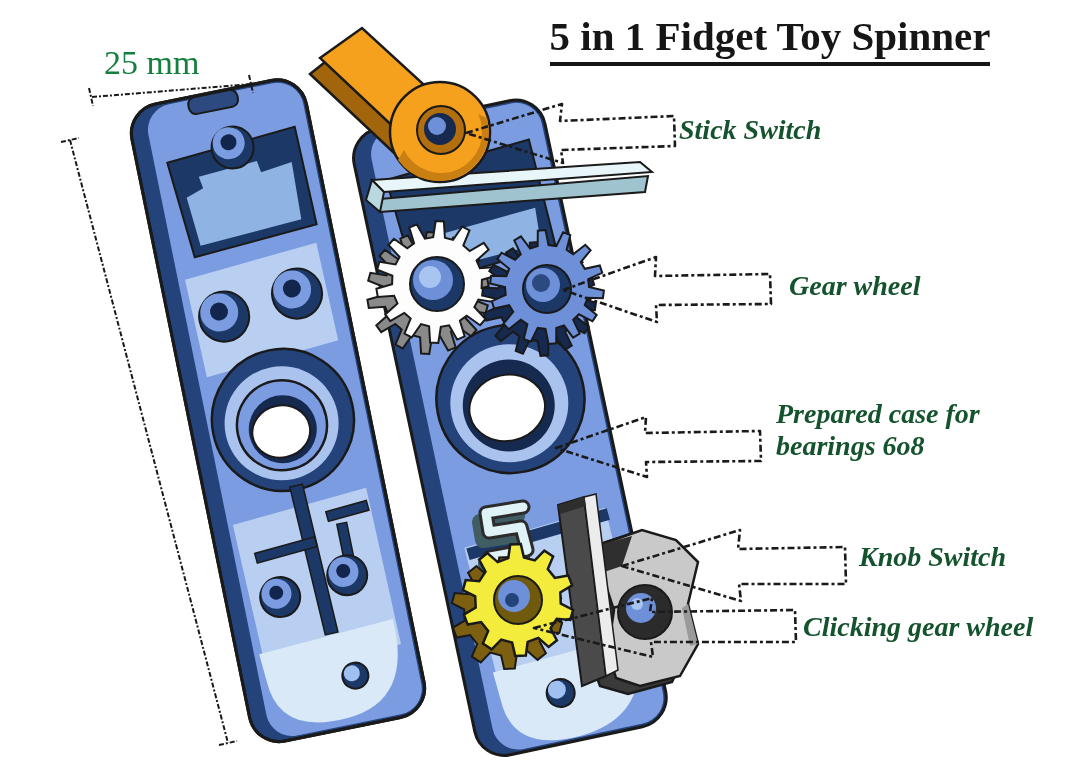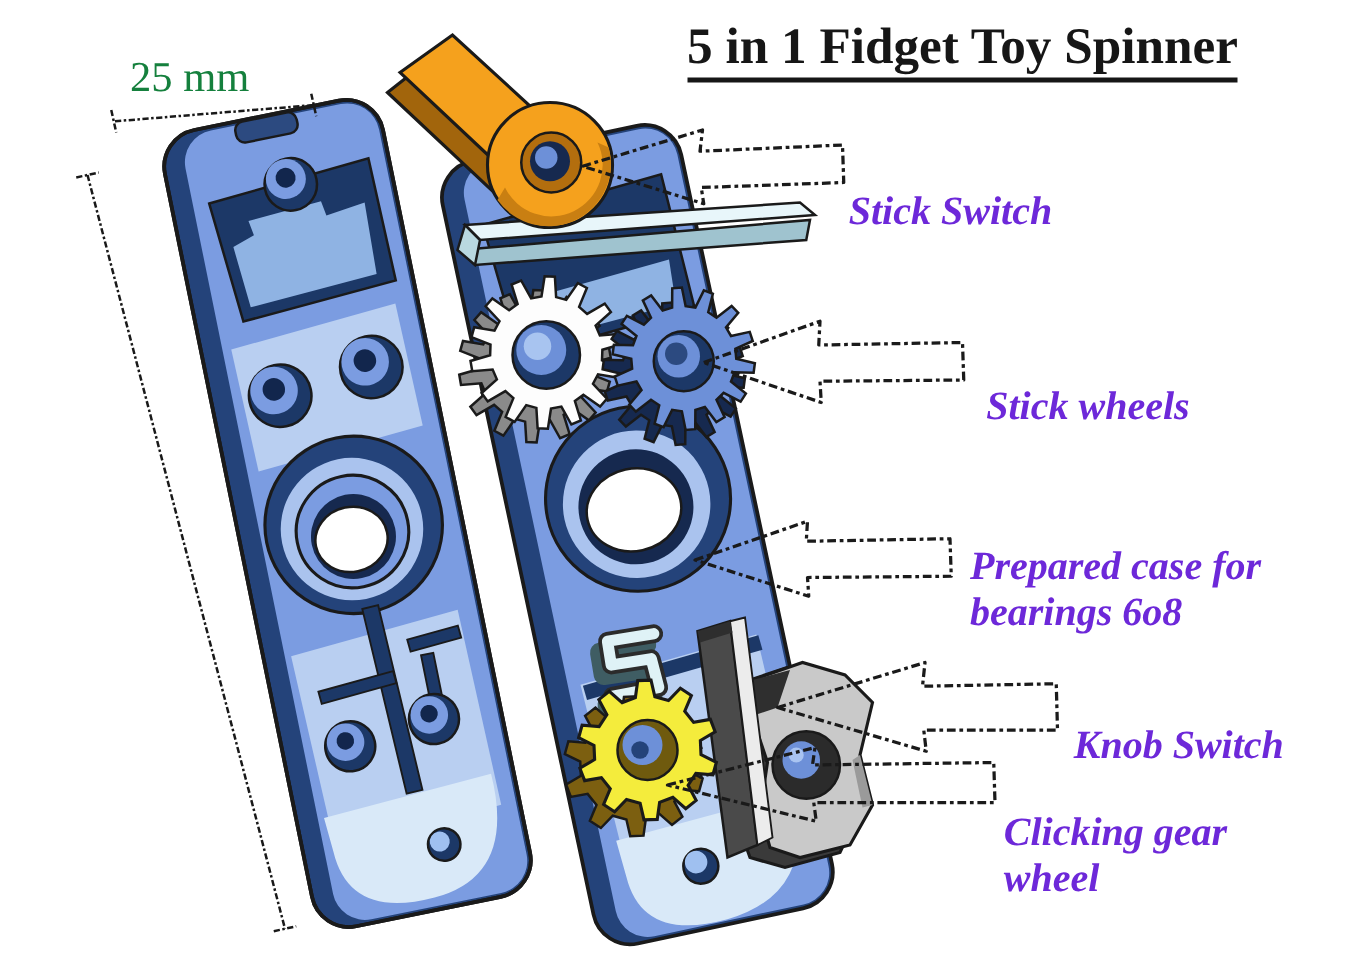--- a/index.html
+++ b/index.html
@@ -6,21 +6,21 @@
   body{
     width:1082px;height:778px;position:relative;
     background:var(--background,#ffffff);
     font-family:"Liberation Serif", serif;
     color:#1b1b1b;
   }
   #stage{position:absolute;left:0;top:0;width:1082px;height:728px;}
   svg{position:absolute;left:0;top:0;}
   .label{
     position:absolute;font-weight:bold;font-style:italic;
-    font-size:32px;line-height:1.16;color:#6d28d9;white-space:pre-line;margin-top:36px;
+    font-size:28px;line-height:1.16;color:#14532d;white-space:pre-line;
   }
   .dim-label{position:absolute;font-size:34px;color:#15803d;}
   #title-wrap{position:absolute;left:458px;top:12px;width:624px;text-align:center;}
   #title-wrap span{
     display:inline-block;font-size:41px;font-weight:bold;color:#161616;
     border-bottom:4px solid #161616;padding-bottom:1px;line-height:1.2;
   }
   
   .ol{stroke:var(--outline,#1a1a1a);}
   .case-dark{fill:var(--case-dark-blue,#1c3867);}
@@ -186,17 +186,17 @@
   <path class="sketch" d="M534,628 L652,598 L650,612 L795,610 L796,642 L651,642 L653,657 Z"></path>
 </svg>
 
   <div id="title-wrap">
     <span>5 in 1 Fidget Toy Spinner</span>
   </div>
 
   <div class="dim-label" style="left:104px;top:44px;">25 mm</div>
 
   <div class="label" style="left:679px;top:114px;">Stick Switch</div>
-  <div class="label" style="left:789px;top:270px;">Stick wheels</div>
+  <div class="label" style="left:789px;top:270px;">Gear wheel</div>
   <div class="label" style="left:776px;top:398px;width:308px;">Prepared case for bearings 6o8</div>
   <div class="label" style="left:803px;top:611px;width:236px;">Clicking gear wheel</div>
   <div class="label" style="left:859px;top:541px;">Knob Switch</div>
 </div>
 
 </body></html>

